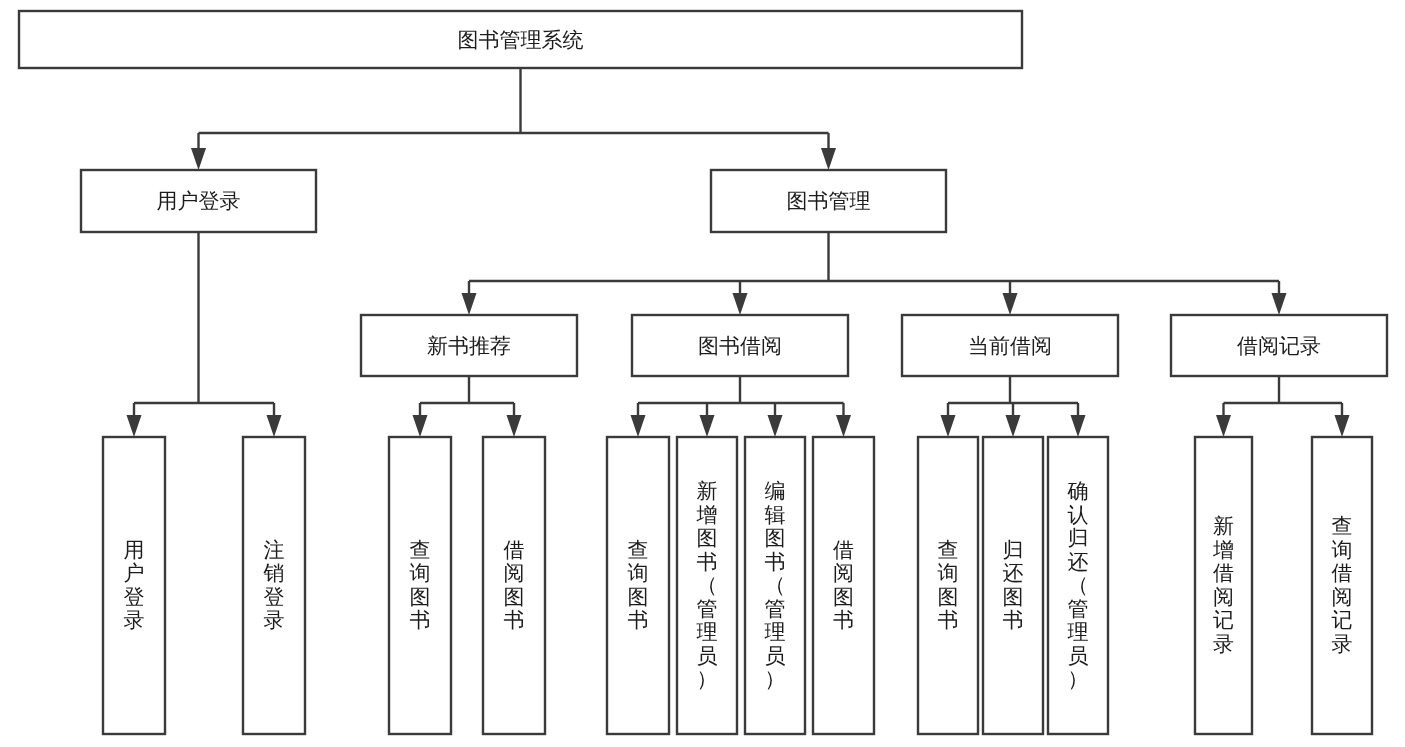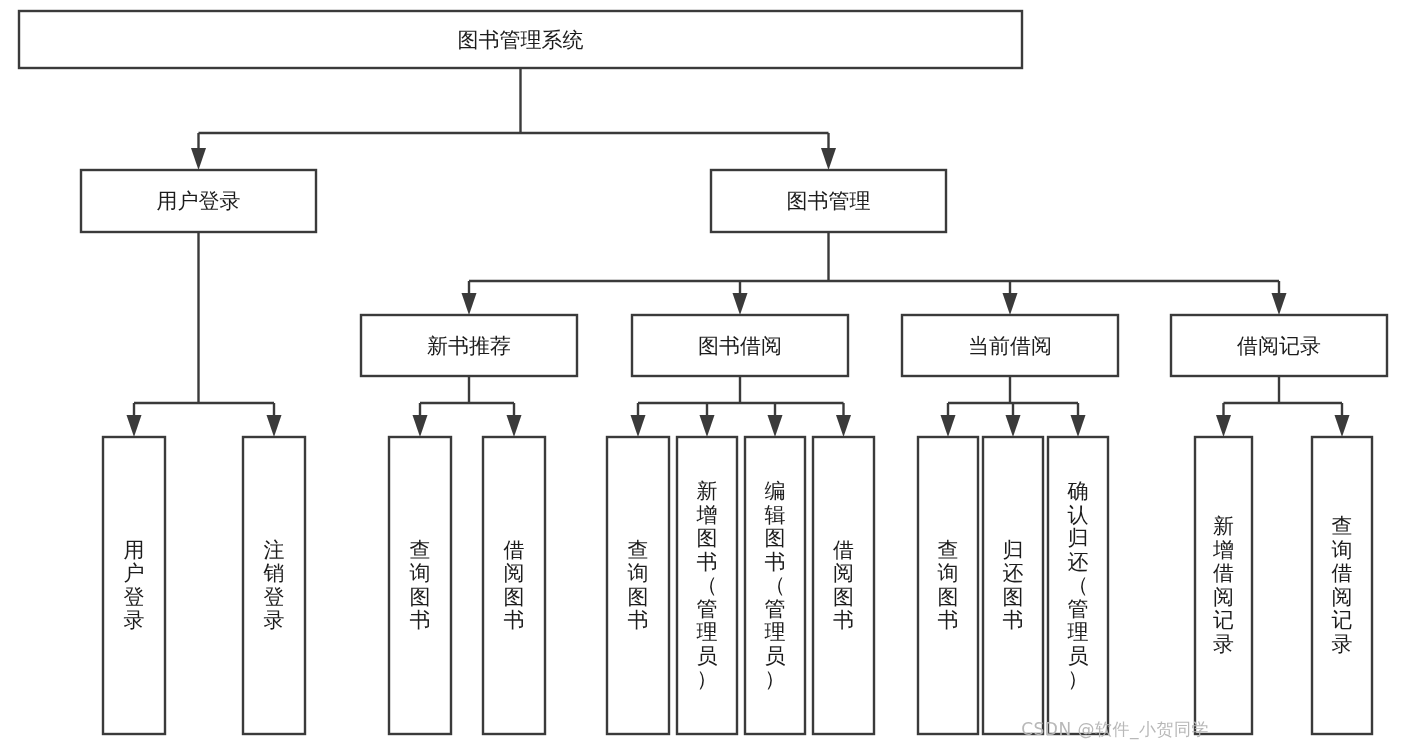--- a/index.html
+++ b/index.html
@@ -11,20 +11,21 @@
     width: 1405px;
     height: 747px;
     font-family: "DejaVu Sans", "Liberation Sans", sans-serif;
     overflow: hidden;
     position: relative;
   }
   #diagram-root {
     position: relative;
     width: 1217px;
     height: 747px;
+    padding-left: 28px;
   }
   svg.diagram {
     position: absolute;
     top: 0;
     left: 0;
     width: 1405px;
     height: 747px;
     display: block;
   }
   .node-box {
@@ -216,14 +217,13 @@
         <g>
           <rect class="node-box" x="1195" y="437" width="57" height="297"></rect>
           <text class="node-label-v" x="1223.5" y="533.33"><tspan x="1223.5" dy="0">新</tspan><tspan x="1223.5" dy="23.5">增</tspan><tspan x="1223.5" dy="23.5">借</tspan><tspan x="1223.5" dy="23.5">阅</tspan><tspan x="1223.5" dy="23.5">记</tspan><tspan x="1223.5" dy="23.5">录</tspan></text>
         </g>
         <g>
           <rect class="node-box" x="1312" y="437" width="60" height="297"></rect>
           <text class="node-label-v" x="1342" y="533.33"><tspan x="1342" dy="0">查</tspan><tspan x="1342" dy="23.5">询</tspan><tspan x="1342" dy="23.5">借</tspan><tspan x="1342" dy="23.5">阅</tspan><tspan x="1342" dy="23.5">记</tspan><tspan x="1342" dy="23.5">录</tspan></text>
         </g>
       </g>
   </svg>
-  <div class="watermark">CSDN @软件_小贺同学</div>
 </div>
 
 </body></html>

